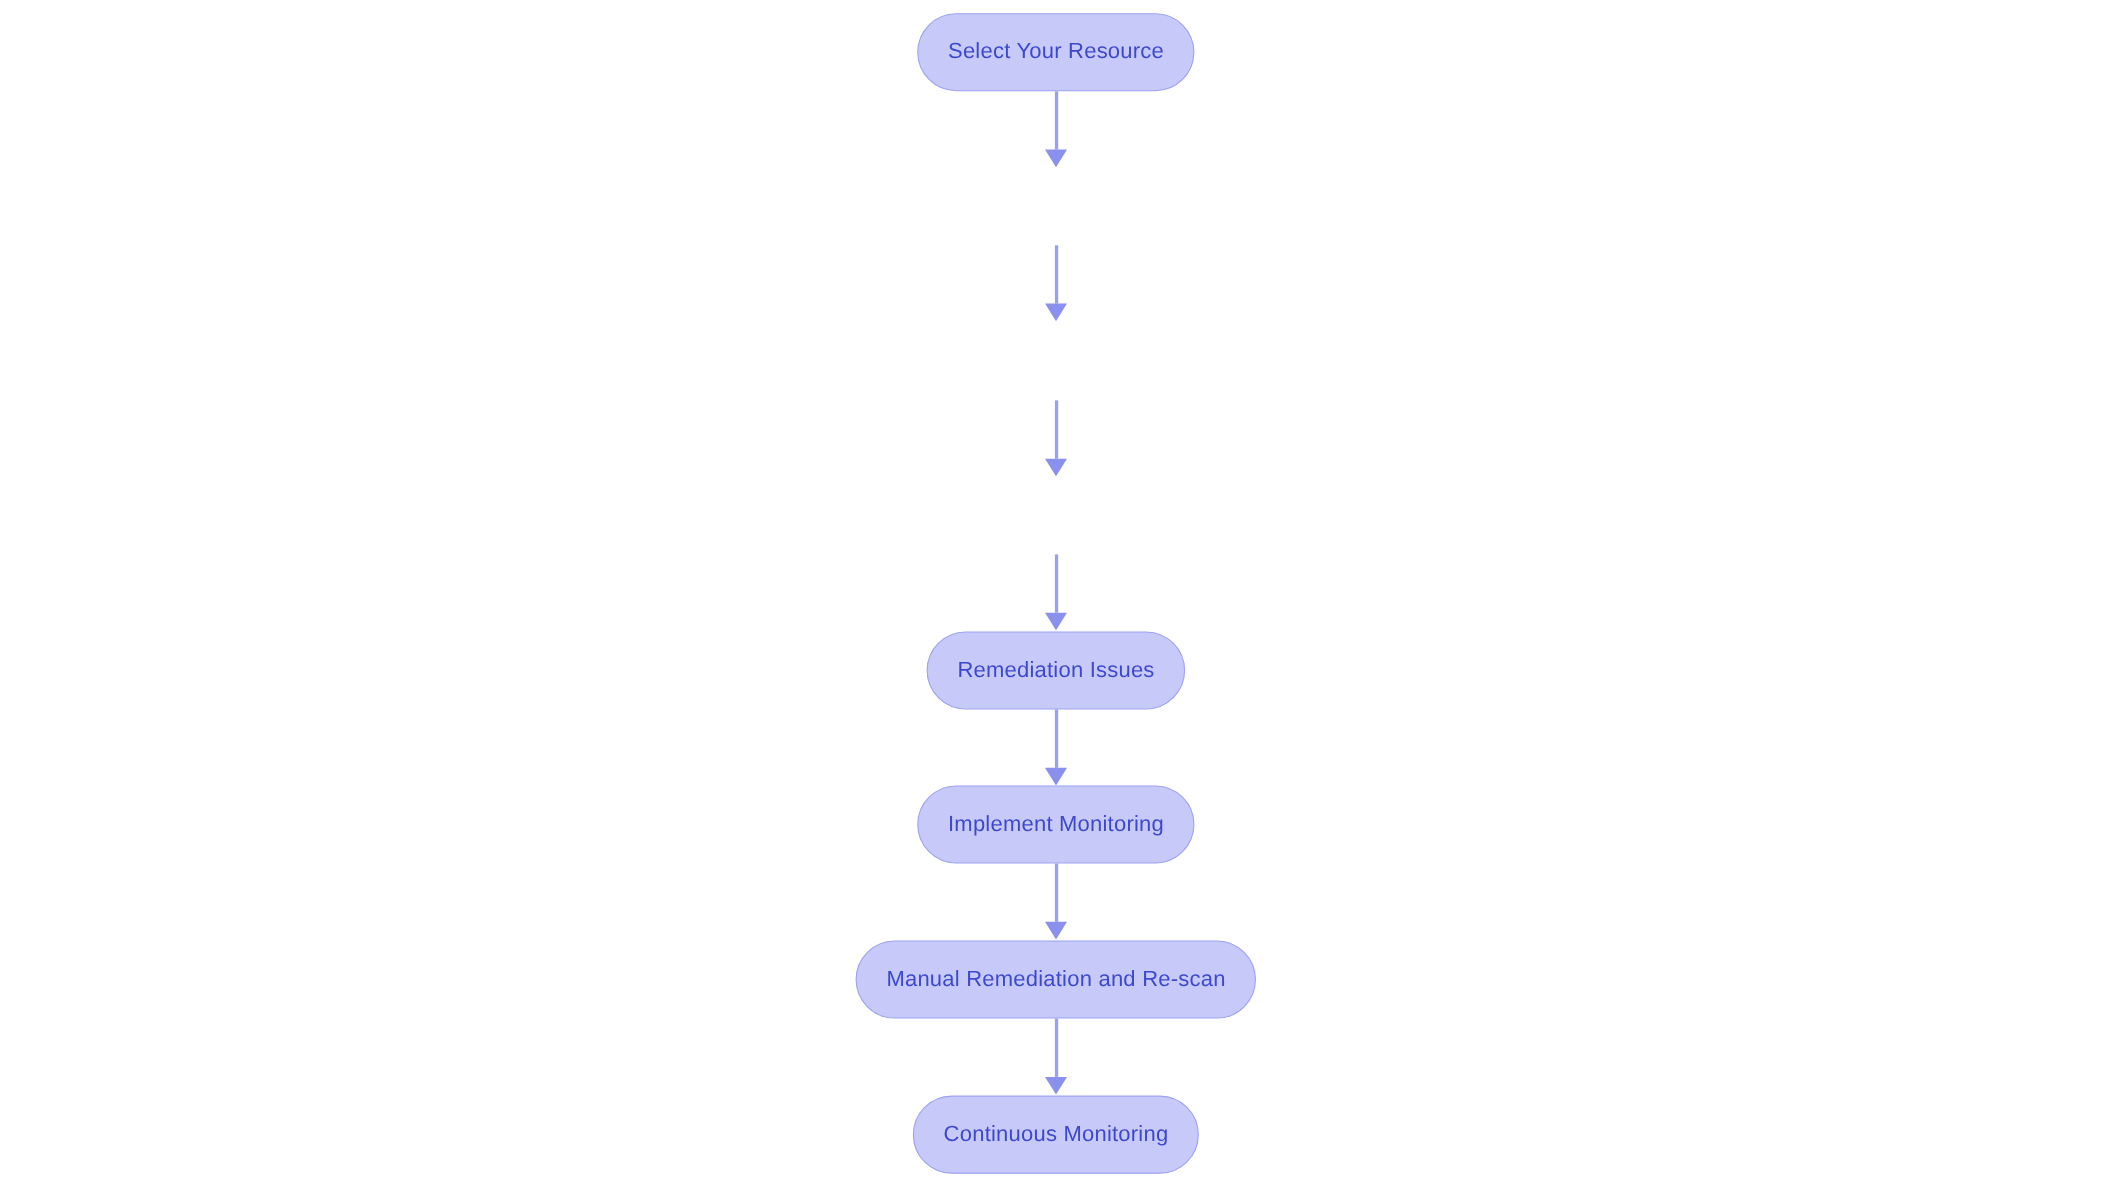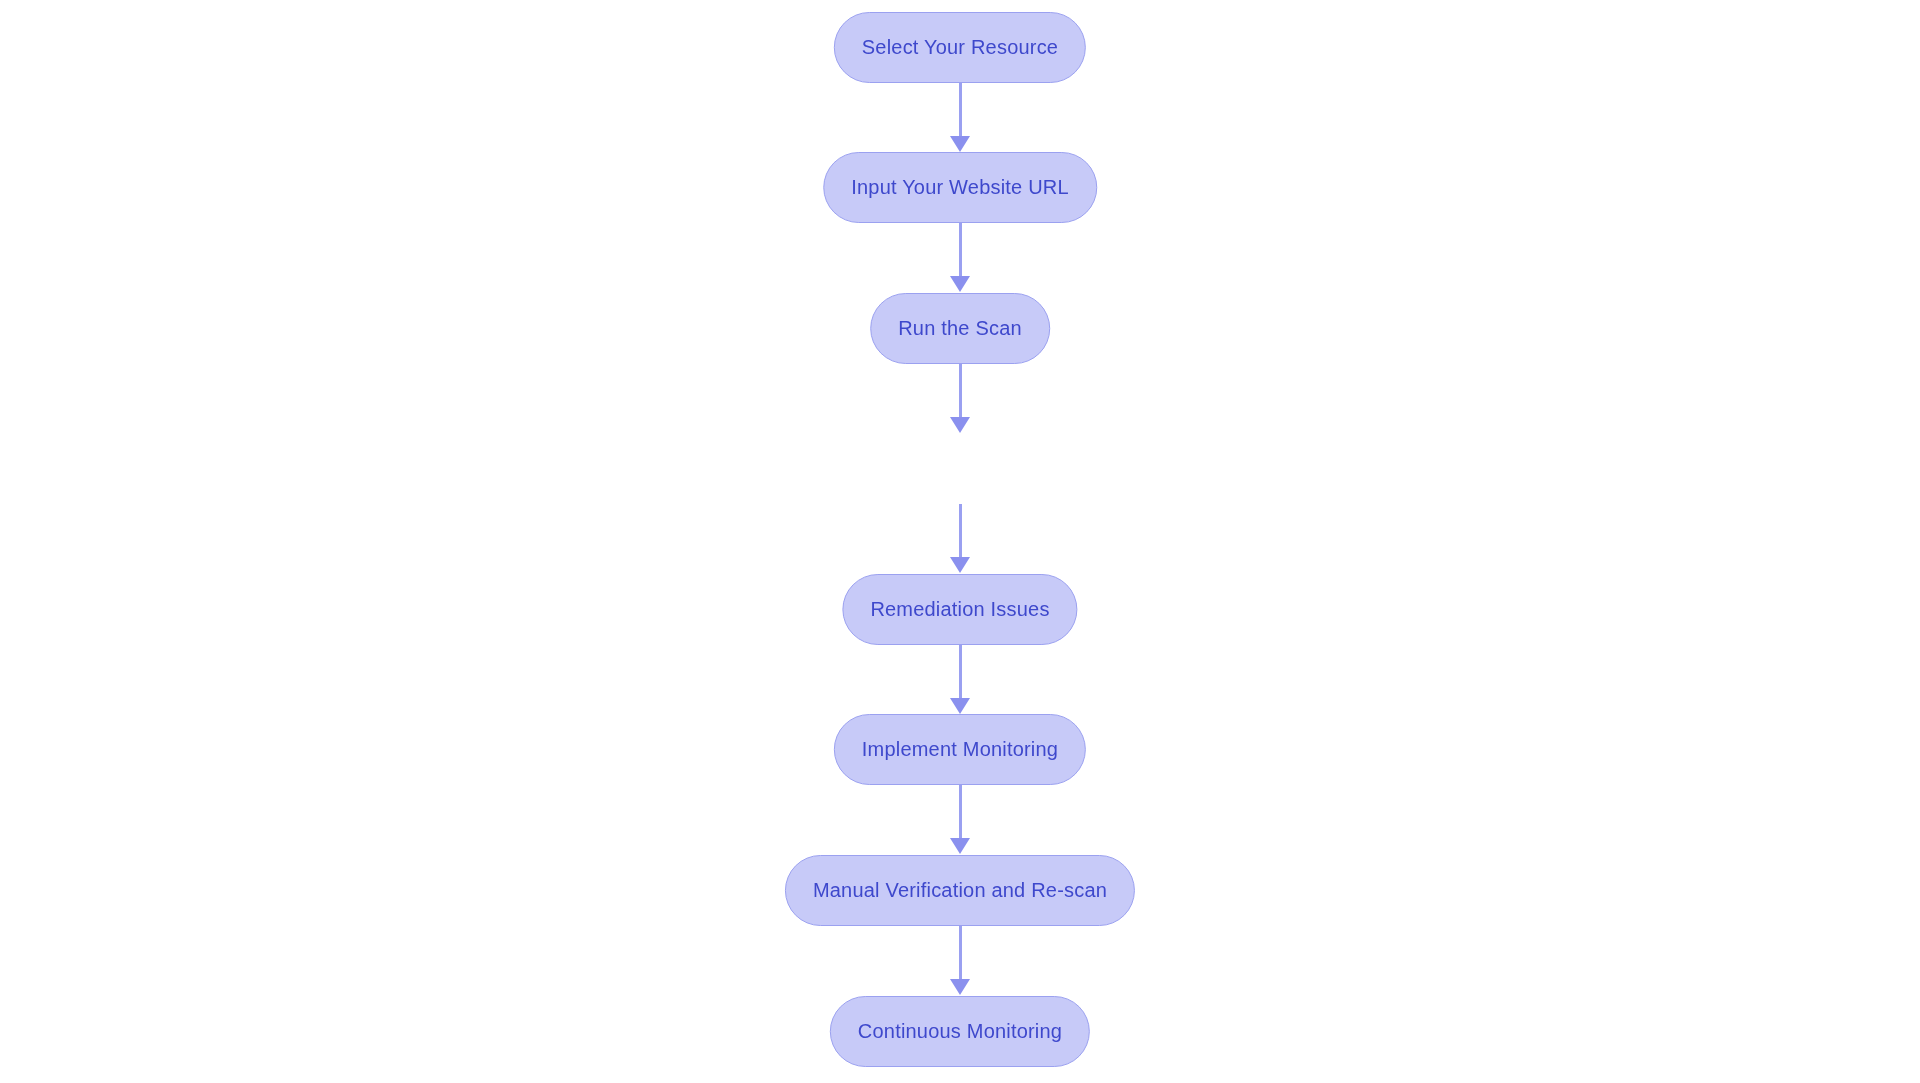--- a/index.html
+++ b/index.html
@@ -69,28 +69,26 @@
 
 <div class="canvas">
 
   <div class="node" style="top:12px">Select Your Resource</div>
 
   <div class="arrow" style="top:83px">
     <div class="arrow-line"></div>
     <div class="arrow-head"></div>
   </div>
 
-  <div class="node" style="top:152px">Input Your Website URL</div>
 
   <div class="arrow" style="top:223px">
     <div class="arrow-line"></div>
     <div class="arrow-head"></div>
   </div>
 
-  <div class="node" style="top:293px">Run the Scan</div>
 
   <div class="arrow" style="top:364px">
     <div class="arrow-line"></div>
     <div class="arrow-head"></div>
   </div>
 
 
   <div class="arrow" style="top:504px">
     <div class="arrow-line"></div>
     <div class="arrow-head"></div>
@@ -103,21 +101,21 @@
     <div class="arrow-head"></div>
   </div>
 
   <div class="node" style="top:714px">Implement Monitoring</div>
 
   <div class="arrow" style="top:785px">
     <div class="arrow-line"></div>
     <div class="arrow-head"></div>
   </div>
 
-  <div class="node" style="top:855px">Manual Verification and Re-scan</div>
+  <div class="node" style="top:855px">Manual Remediation and Re-scan</div>
 
   <div class="arrow" style="top:926px">
     <div class="arrow-line"></div>
     <div class="arrow-head"></div>
   </div>
 
   <div class="node" style="top:996px">Continuous Monitoring</div>
 
 </div>
 

